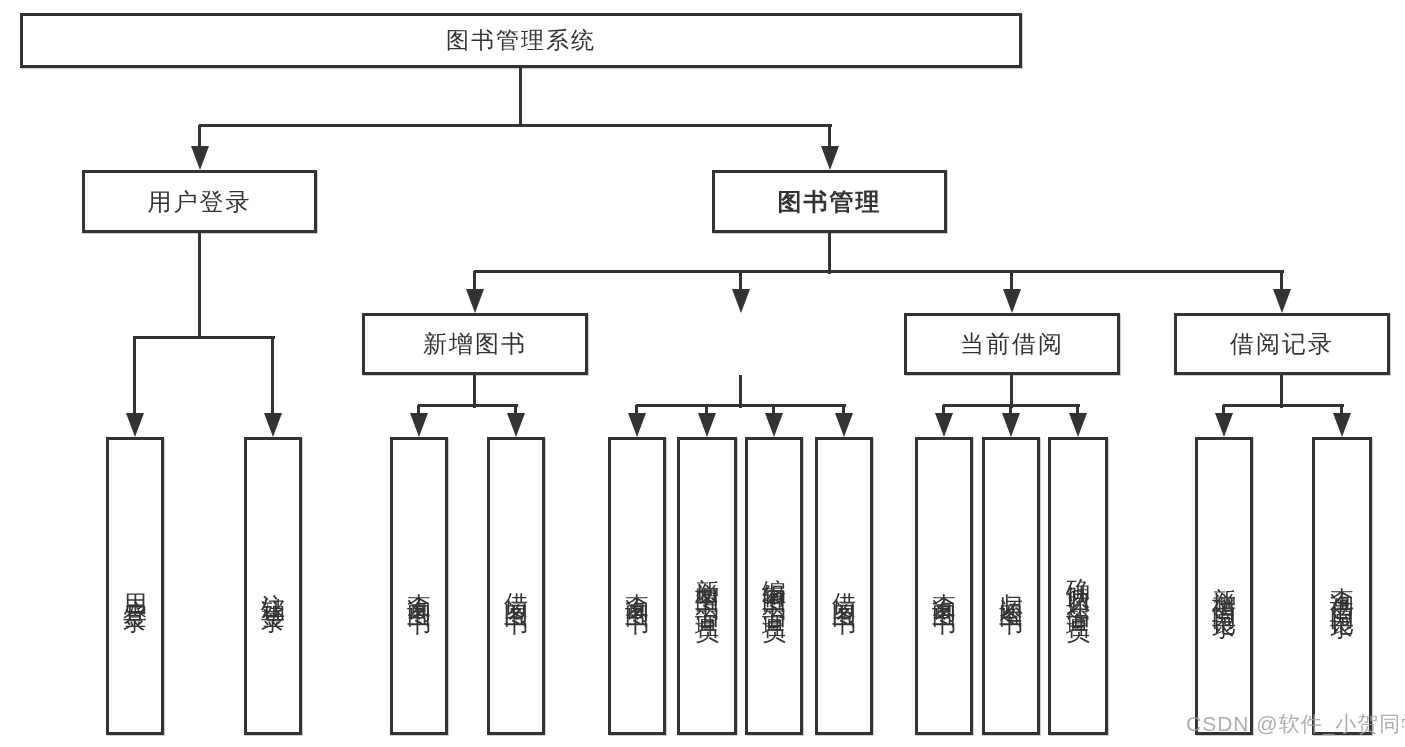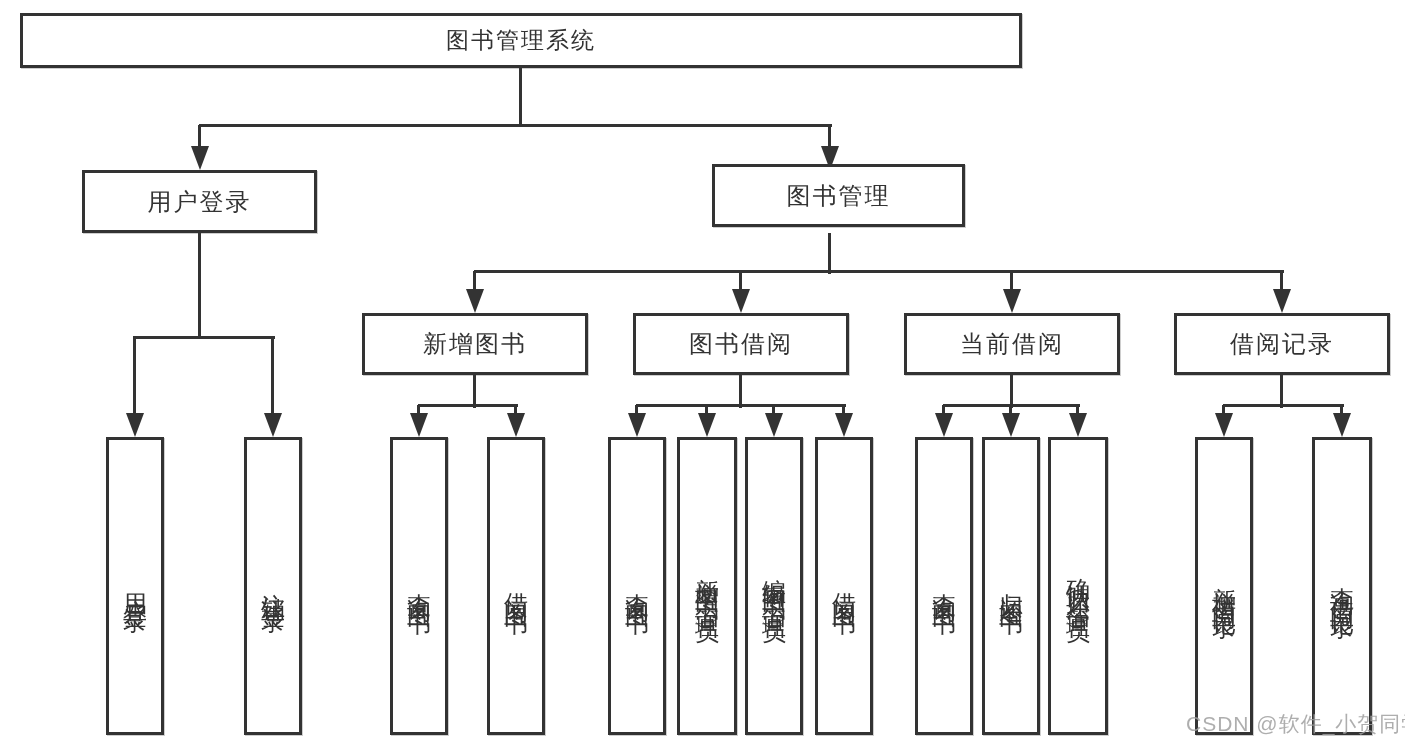--- a/index.html
+++ b/index.html
@@ -118,29 +118,26 @@
       <div class="arrowhead" style="left: 1333px; top: 413px;"></div>
     </div>
 
   <div class="box root" style="left:20px;top:13px;width:1002px;height:55px;">
     <span class="hlabel">图书管理系统</span>
   </div>
 
   <div class="box" style="left:82px;top:170px;width:235px;height:63px;">
     <span class="hlabel">用户登录</span>
   </div>
-  <div class="box" style="left:712px;top:164px;width:253px;height:63px;">
+  <div class="box" style="left:712px;top:170px;width:235px;height:63px;font-weight:bold;">
     <span class="hlabel">图书管理</span>
   </div>
 
   <div class="box" style="left:362px;top:313px;width:226px;height:62px;">
     <span class="hlabel">新增图书</span>
-  </div>
-  <div class="box" style="left:633px;top:313px;width:216px;height:62px;">
-    <span class="hlabel">图书借阅</span>
   </div>
   <div class="box" style="left:1174px;top:313px;width:216px;height:62px;">
     <span class="hlabel">借阅记录</span>
   </div>
   <div class="box" style="left:904px;top:313px;width:216px;height:62px;">
     <span class="hlabel">当前借阅</span>
   </div>
 
   <div class="box" style="left:106px;top:437px;width:58px;height:298px;">
     <span class="vlabel">用户登录</span>

